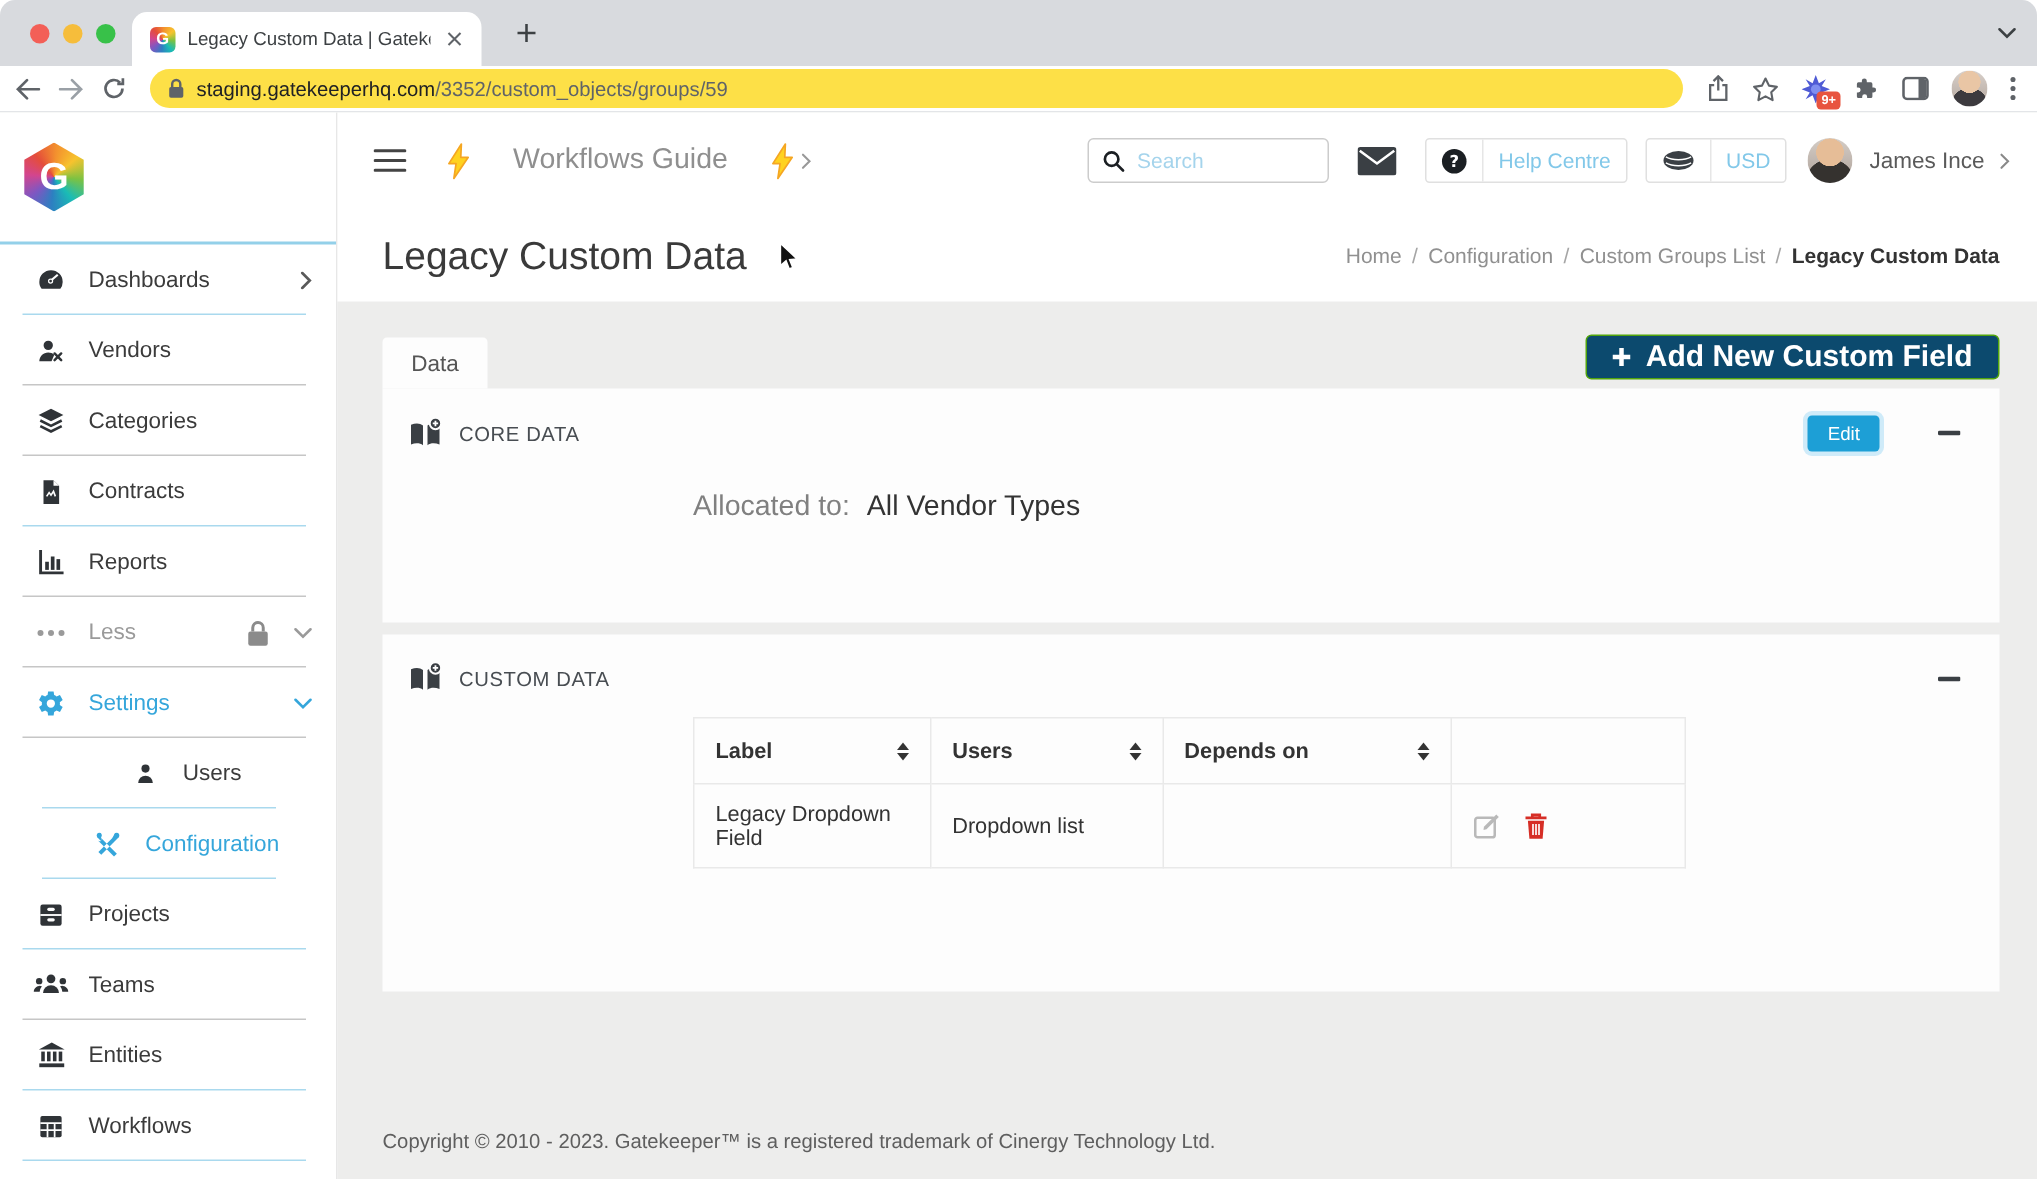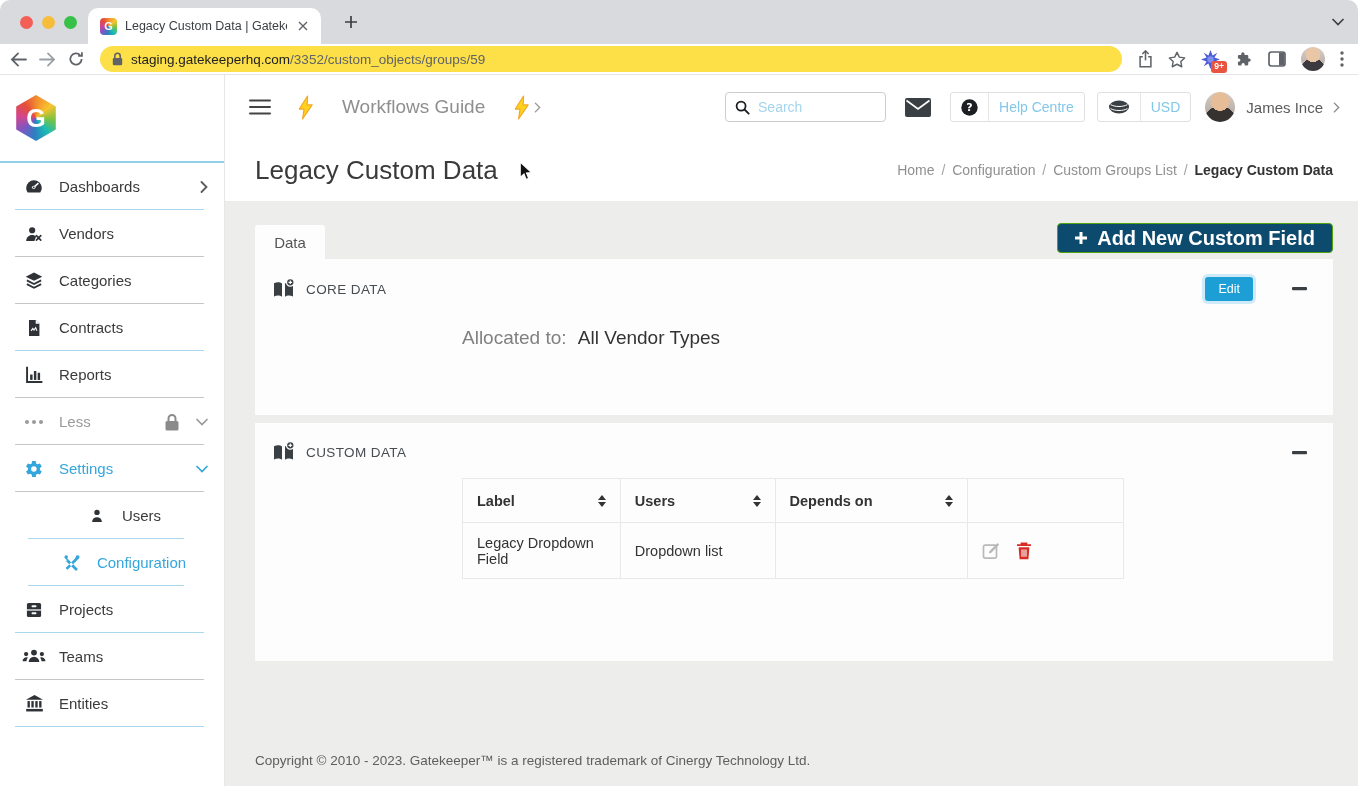--- a/index.html
+++ b/index.html
@@ -377,20 +377,29 @@
           <svg width="21" height="21" viewBox="0 0 24 24">
               <path fill="currentColor" d="M12 2.2 21.8 7.6H2.2z"></path>
               <rect x="4" y="9.2" width="2.7" height="7.4" fill="currentColor"></rect>
               <rect x="8.4" y="9.2" width="2.7" height="7.4" fill="currentColor"></rect>
               <rect x="12.9" y="9.2" width="2.7" height="7.4" fill="currentColor"></rect>
               <rect x="17.3" y="9.2" width="2.7" height="7.4" fill="currentColor"></rect>
               <rect x="2.5" y="18.2" width="19" height="2.9" fill="currentColor"></rect>
             </svg>
         </span>
         <span>Entities</span>
+      </div>
+      <div class="nav-item">
+        <span class="ni">
+          <svg width="20" height="20" viewBox="0 0 24 24">
+              <rect x="3.5" y="3.5" width="17" height="17" rx="1.5" fill="currentColor"></rect>
+              <path d="M3.5 9.2h17M9.2 9.2v11.3M14.9 9.2v11.3M3.5 14.9h17" stroke="#fdfdfd" stroke-width="1.4"></path>
+            </svg>
+        </span>
+        <span>Workflows</span>
       </div>
     </nav>
   </aside>
 
   <div class="main">
     <div class="main-header">
       <div class="header-top">
         <span class="burger">
           <svg width="22" height="16" viewBox="0 0 22 16">
               <path d="M1 1.5h20M1 8h20M1 14.5h20" stroke="#444" stroke-width="2" stroke-linecap="round"></path>

